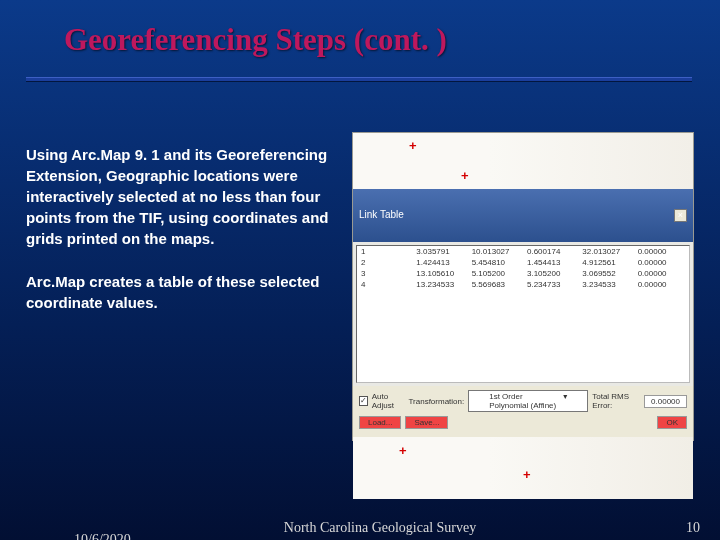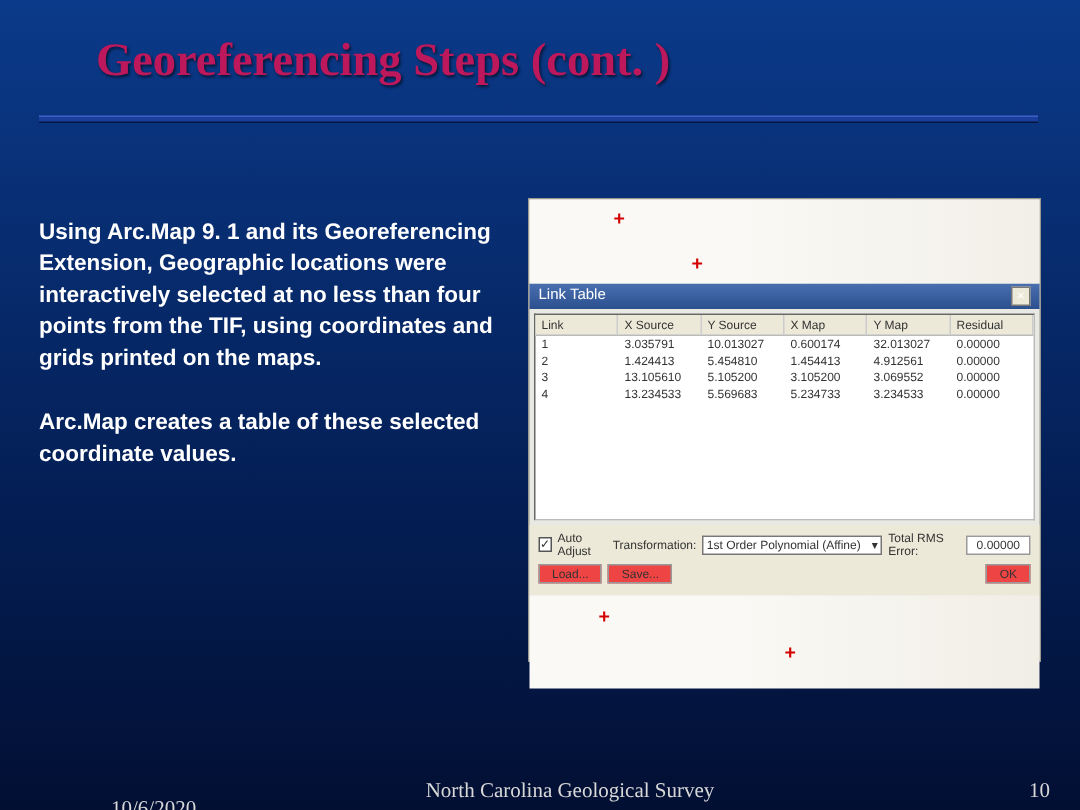--- a/index.html
+++ b/index.html
@@ -54,21 +54,21 @@
   .map-top {
     height: 56px;
     background: linear-gradient(to right, #faf9f5 40%, #f2efe8 100%);
     position: relative;
   }
   .red-cross { position:absolute; color:#d40000; font-weight:bold; font-size:13px; }
   .link-title {
     background: linear-gradient(to bottom, #4a6fb0, #2c508e);
     color: #fff;
     font-size: 10px;
-    padding: 2px 6px;
+    padding: 20px 6px;
     display: flex;
     justify-content: space-between;
   }
   .table-area {
     background: #fff;
     height: 138px;
     border: 1px inset #bbb;
     margin: 3px;
     font-size: 8px;
     color: #333;
@@ -78,21 +78,21 @@
   .trow { display:flex; }
   .trow div { flex:1; padding:1px 4px; white-space:nowrap; }
   .controls {
     background:#ece9d8;
     padding:4px 6px;
     font-size:8px;
     color:#333;
   }
   .ctrl-row { display:flex; align-items:center; gap:4px; margin-bottom:4px; }
   .btn { background:#ef4444; border:1px solid #999; padding:1px 8px; font-size:8px; }
-  .dropdown { background:#fff; border:1px solid #777; padding:1px 2px; flex:0 0 auto; width:120px; display:flex; justify-content:space-between; }
+  .dropdown { background:#fff; border:1px solid #777; padding:1px 20px; flex:0 0 auto; width:120px; display:flex; justify-content:space-between; }
   .closebox { background:#ece9d8; border:1px solid #777; width:13px; height:13px; font-size:9px; text-align:center; line-height:11px; }
   .map-bot {
     height: 62px;
     background: linear-gradient(to right, #faf9f5 40%, #f1eee6 100%);
     position:relative;
   }
   .footer {
     position: absolute;
     bottom: 20px;
     left: 0;
@@ -122,28 +122,20 @@
 <div class="screenshot">
   <div class="map-top">
     <span class="red-cross" style="top:5px;left:56px">+</span>
     <span class="red-cross" style="top:35px;left:108px">+</span>
   </div>
   <div class="link-title">
     <span>Link Table</span>
     <span class="closebox">×</span>
   </div>
   <div class="table-area">
-    <div class="thead">
-      <div>Link</div>
-      <div>X Source</div>
-      <div>Y Source</div>
-      <div>X Map</div>
-      <div>Y Map</div>
-      <div>Residual</div>
-    </div>
     <div class="trow">
       <div>1</div>
       <div>3.035791</div>
       <div>10.013027</div>
       <div>0.600174</div>
       <div>32.013027</div>
       <div>0.00000</div>
     </div>
     <div class="trow">
       <div>2</div>

